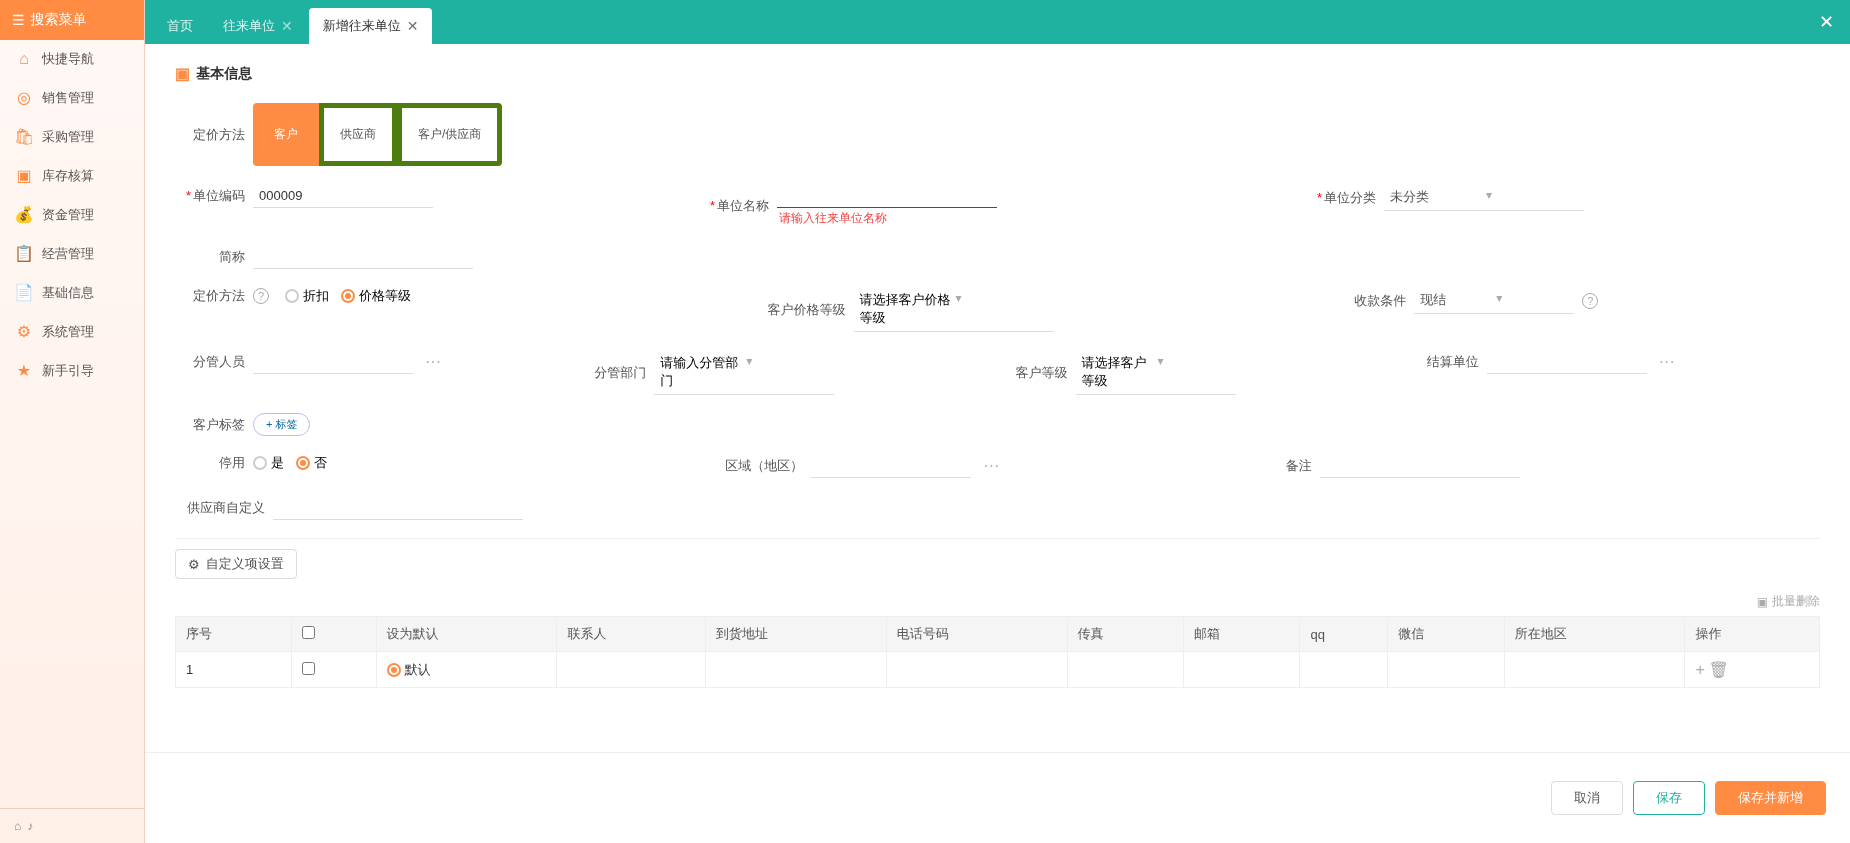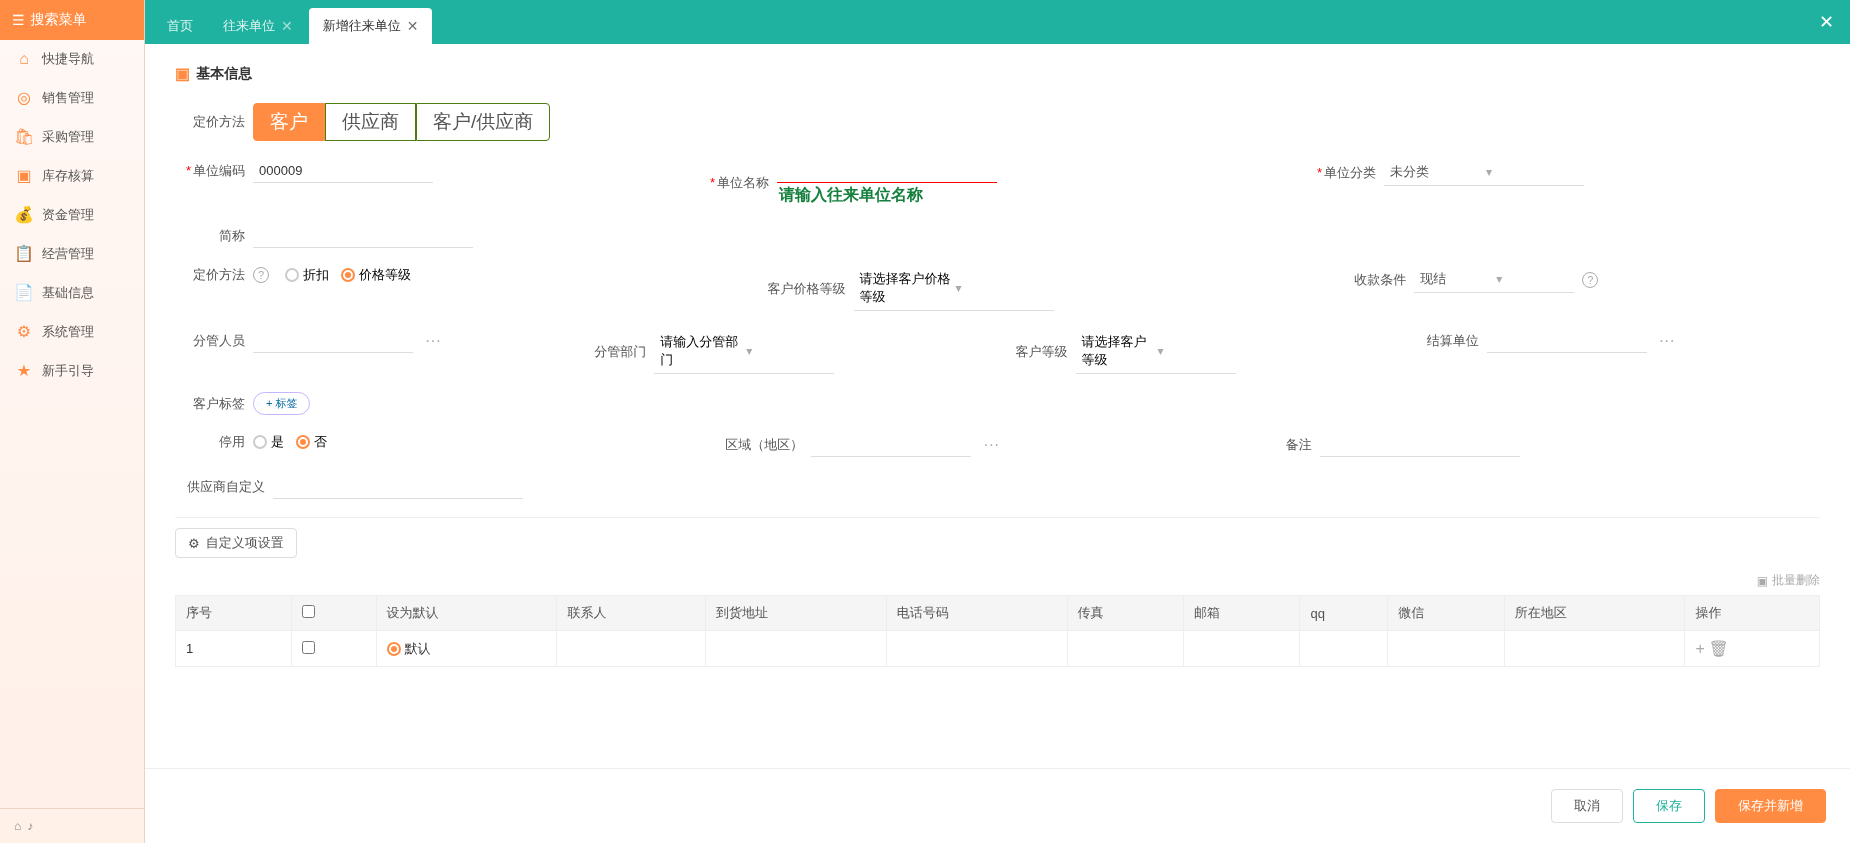--- a/index.html
+++ b/index.html
@@ -131,31 +131,31 @@
       border-bottom: 1px solid #ddd;
       outline: none;
       padding: 4px 6px;
       font-size: 13px;
       color: #333;
       background: transparent;
       width: 200px;
     }
     .form-input::placeholder { color: #bbb; }
     .form-input.error-border { border-bottom: 1px solid red; }
-    .error-text { color: #15803d; font-size: 16px; margin-top: 2px; margin-left: 2px; font-weight: bold; }
+    .error-text { color: #ef4444; font-size: 12px; margin-top: 2px; margin-left: 2px; }
     .form-input-wrap { display: flex; flex-direction: column; }
 
     
     .type-btn-group { display: flex; gap: 0; }
     .type-btn {
-      padding: 5px 16px;
-      border: 1px solid #4d7c0f;
-      background: white;
-      cursor: pointer;
-      font-size: 19px;
+      padding: 18px 16px;
+      border: 5px solid #4d7c0f;
+      background: white;
+      cursor: pointer;
+      font-size: 12px;
       color: #555;
     }
     .type-btn.active {
       background: #ff8c42;
       color: white;
       border-color: #ff8c42;
     }
     .type-btn:first-child { border-radius: 4px 0 0 4px; }
     .type-btn:last-child { border-radius: 0 4px 4px 0; }
 
@@ -174,21 +174,20 @@
     .radio-dot.checked::after {
       content: '';
       width: 6px; height: 6px;
       border-radius: 50%;
       background: #ff8c42;
     }
 
     
     .form-select {
       display: flex;
-      align-items: center;
       border-bottom: 1px solid #ddd;
       padding: 4px 6px;
       min-width: 160px;
       cursor: pointer;
       gap: 4px;
       color: #555;
     }
     .form-select span { flex: 1; }
     .chevron { color: #aaa; font-size: 12px; }
 
@@ -261,21 +260,21 @@
       justify-content: flex-end;
       margin-bottom: 6px;
       cursor: pointer;
     }
     .action-icon { color: #aaa; cursor: pointer; font-size: 16px; }
 
     
     .footer {
       background: white;
       border-top: 1px solid #eee;
-      padding: 20px 24px;
+      padding: 28px 24px;
       display: flex;
       justify-content: flex-end;
       gap: 10px;
       align-items: center;
     }
     .btn {
       padding: 7px 22px;
       border-radius: 4px;
       border: none;
       cursor: pointer;

